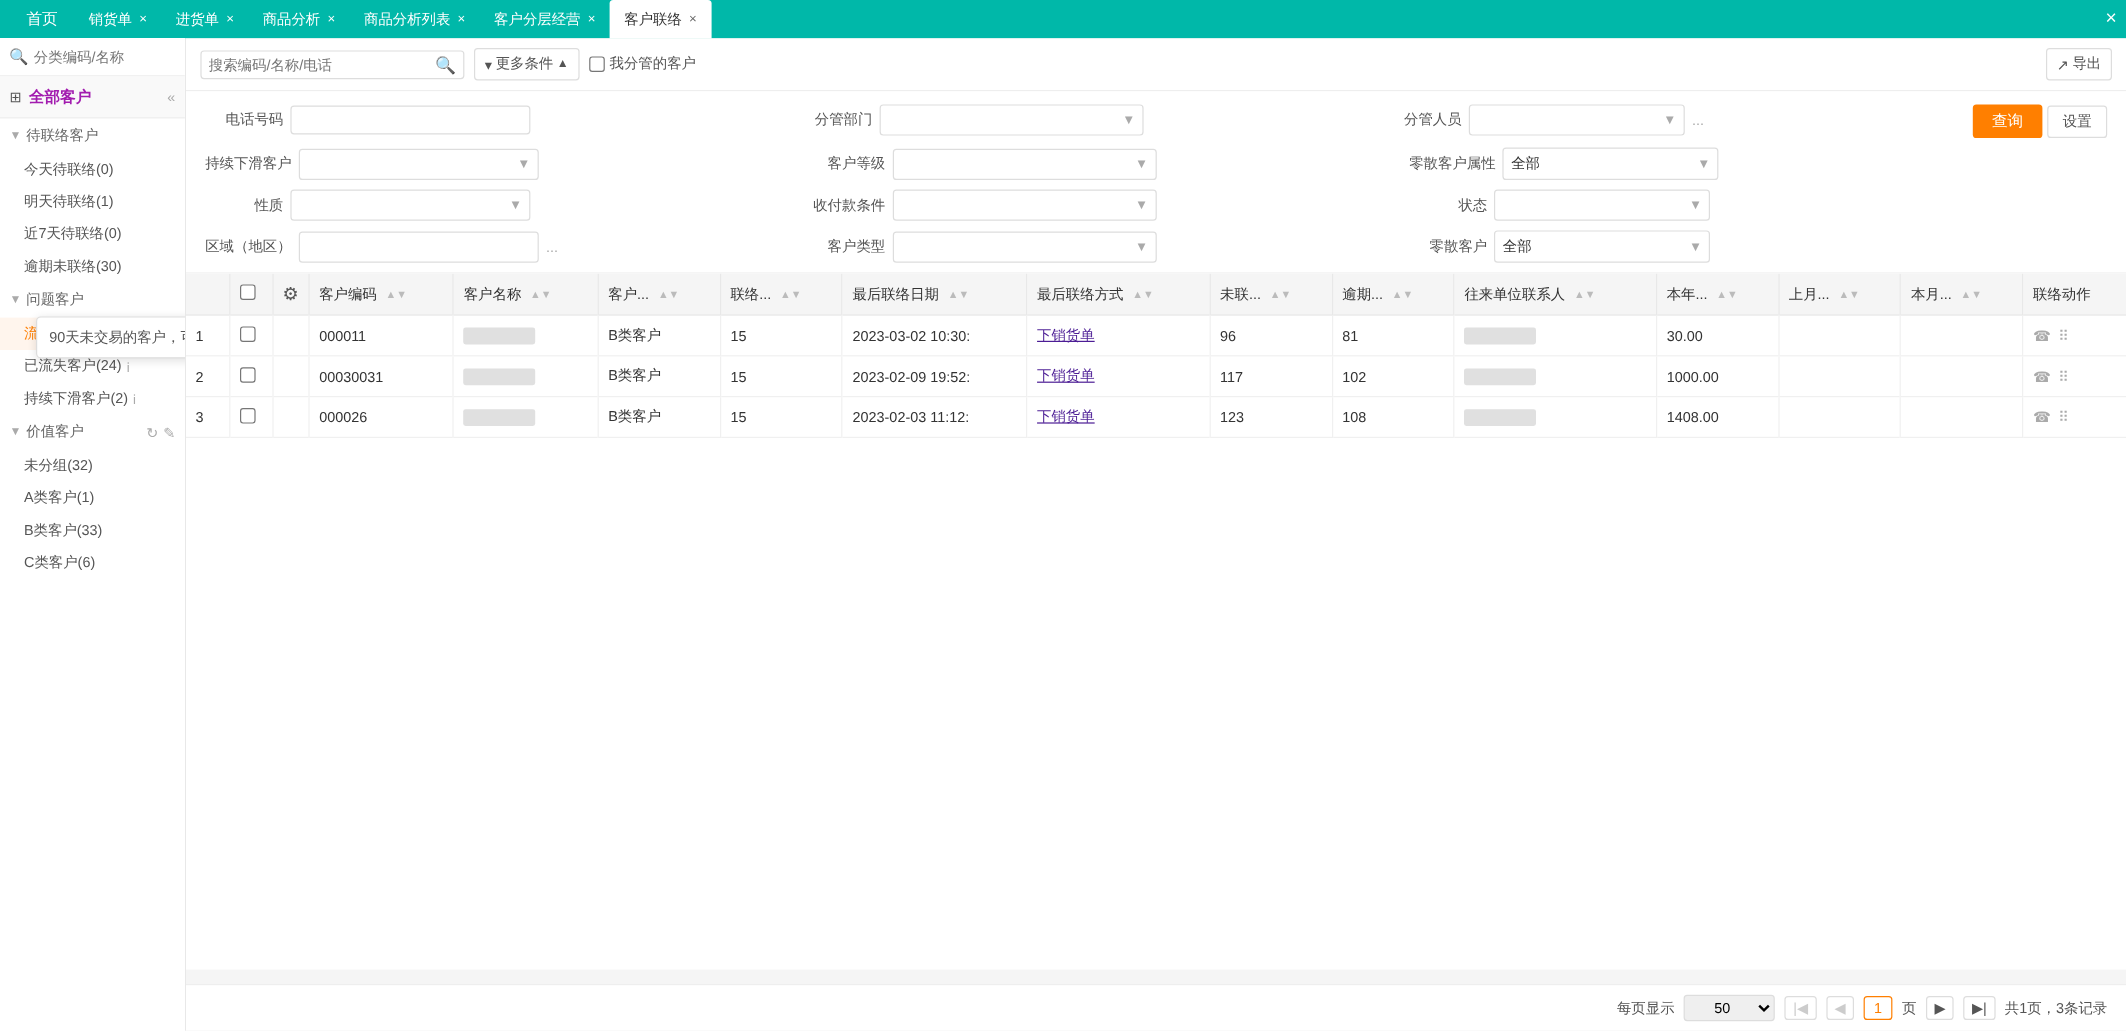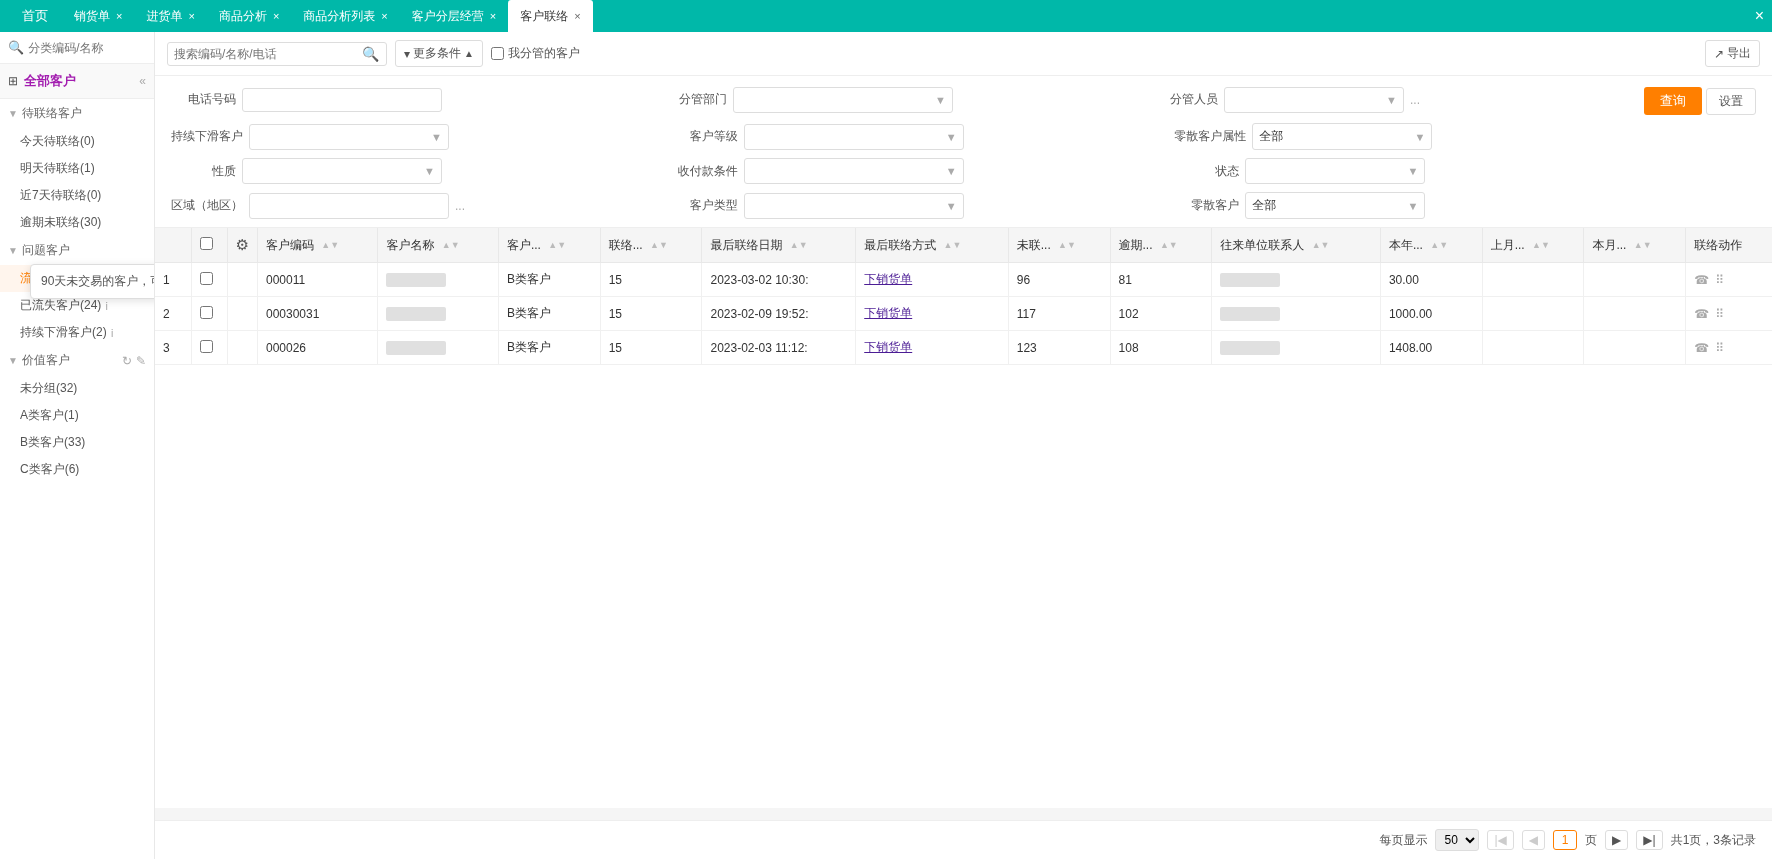--- a/index.html
+++ b/index.html
@@ -380,21 +380,21 @@
       padding: 8px 16px;
       background: #fff;
       border-top: 1px solid #eee;
       gap: 8px;
       color: #555;
       font-size: 12px;
     }
     .page-size-select {
       border: 1px solid #ddd;
       border-radius: 3px;
-      padding: 2px 4px;
+      padding: 2px 20px;
       font-size: 12px;
     }
     .page-btn {
       border: 1px solid #ddd;
       background: #fff;
       border-radius: 3px;
       padding: 2px 6px;
       cursor: pointer;
       color: #555;
       font-size: 12px;

